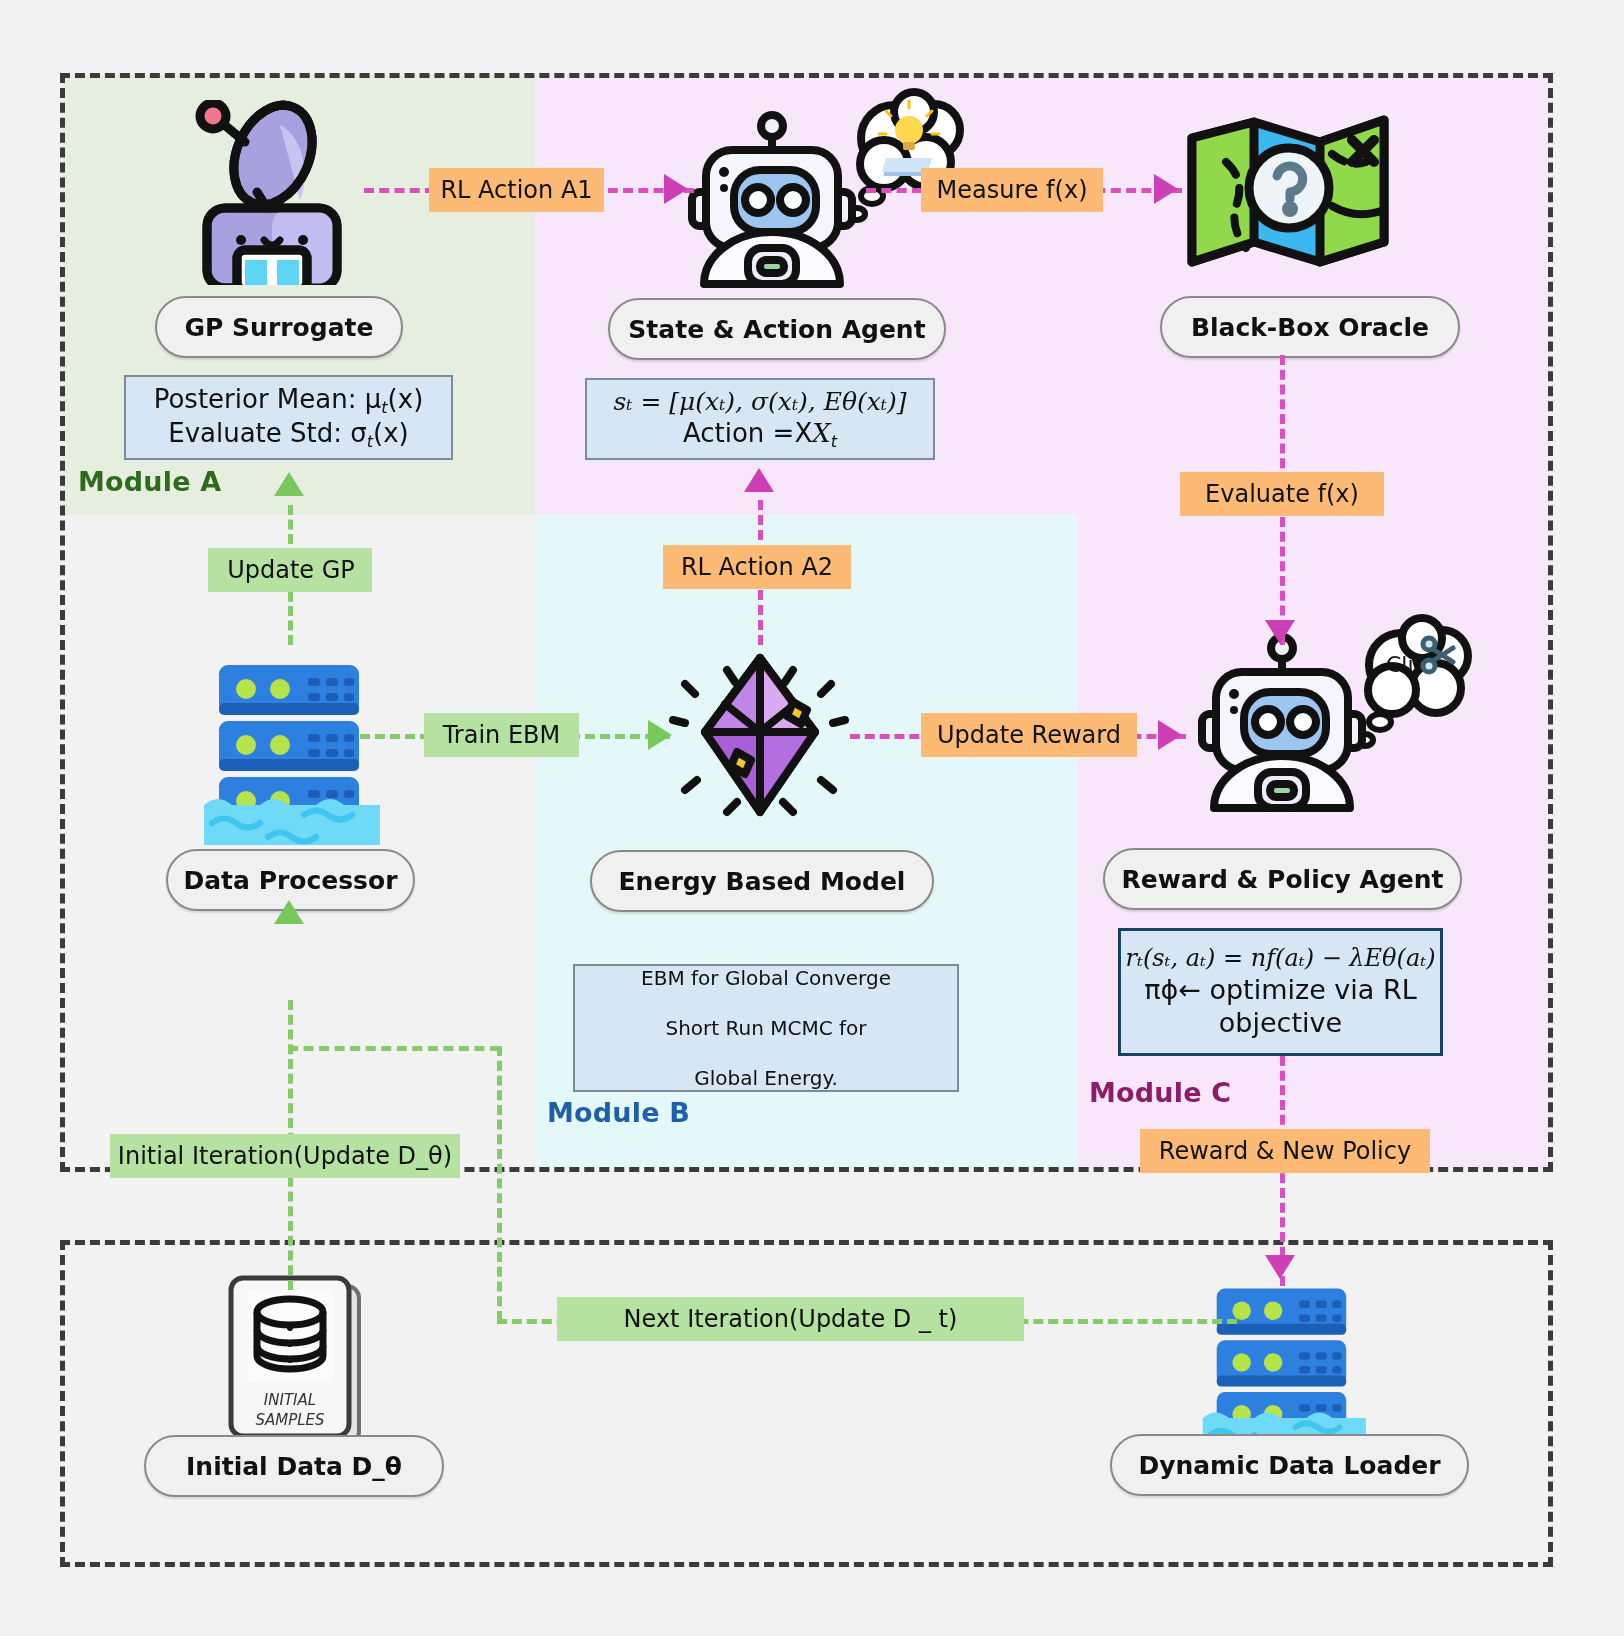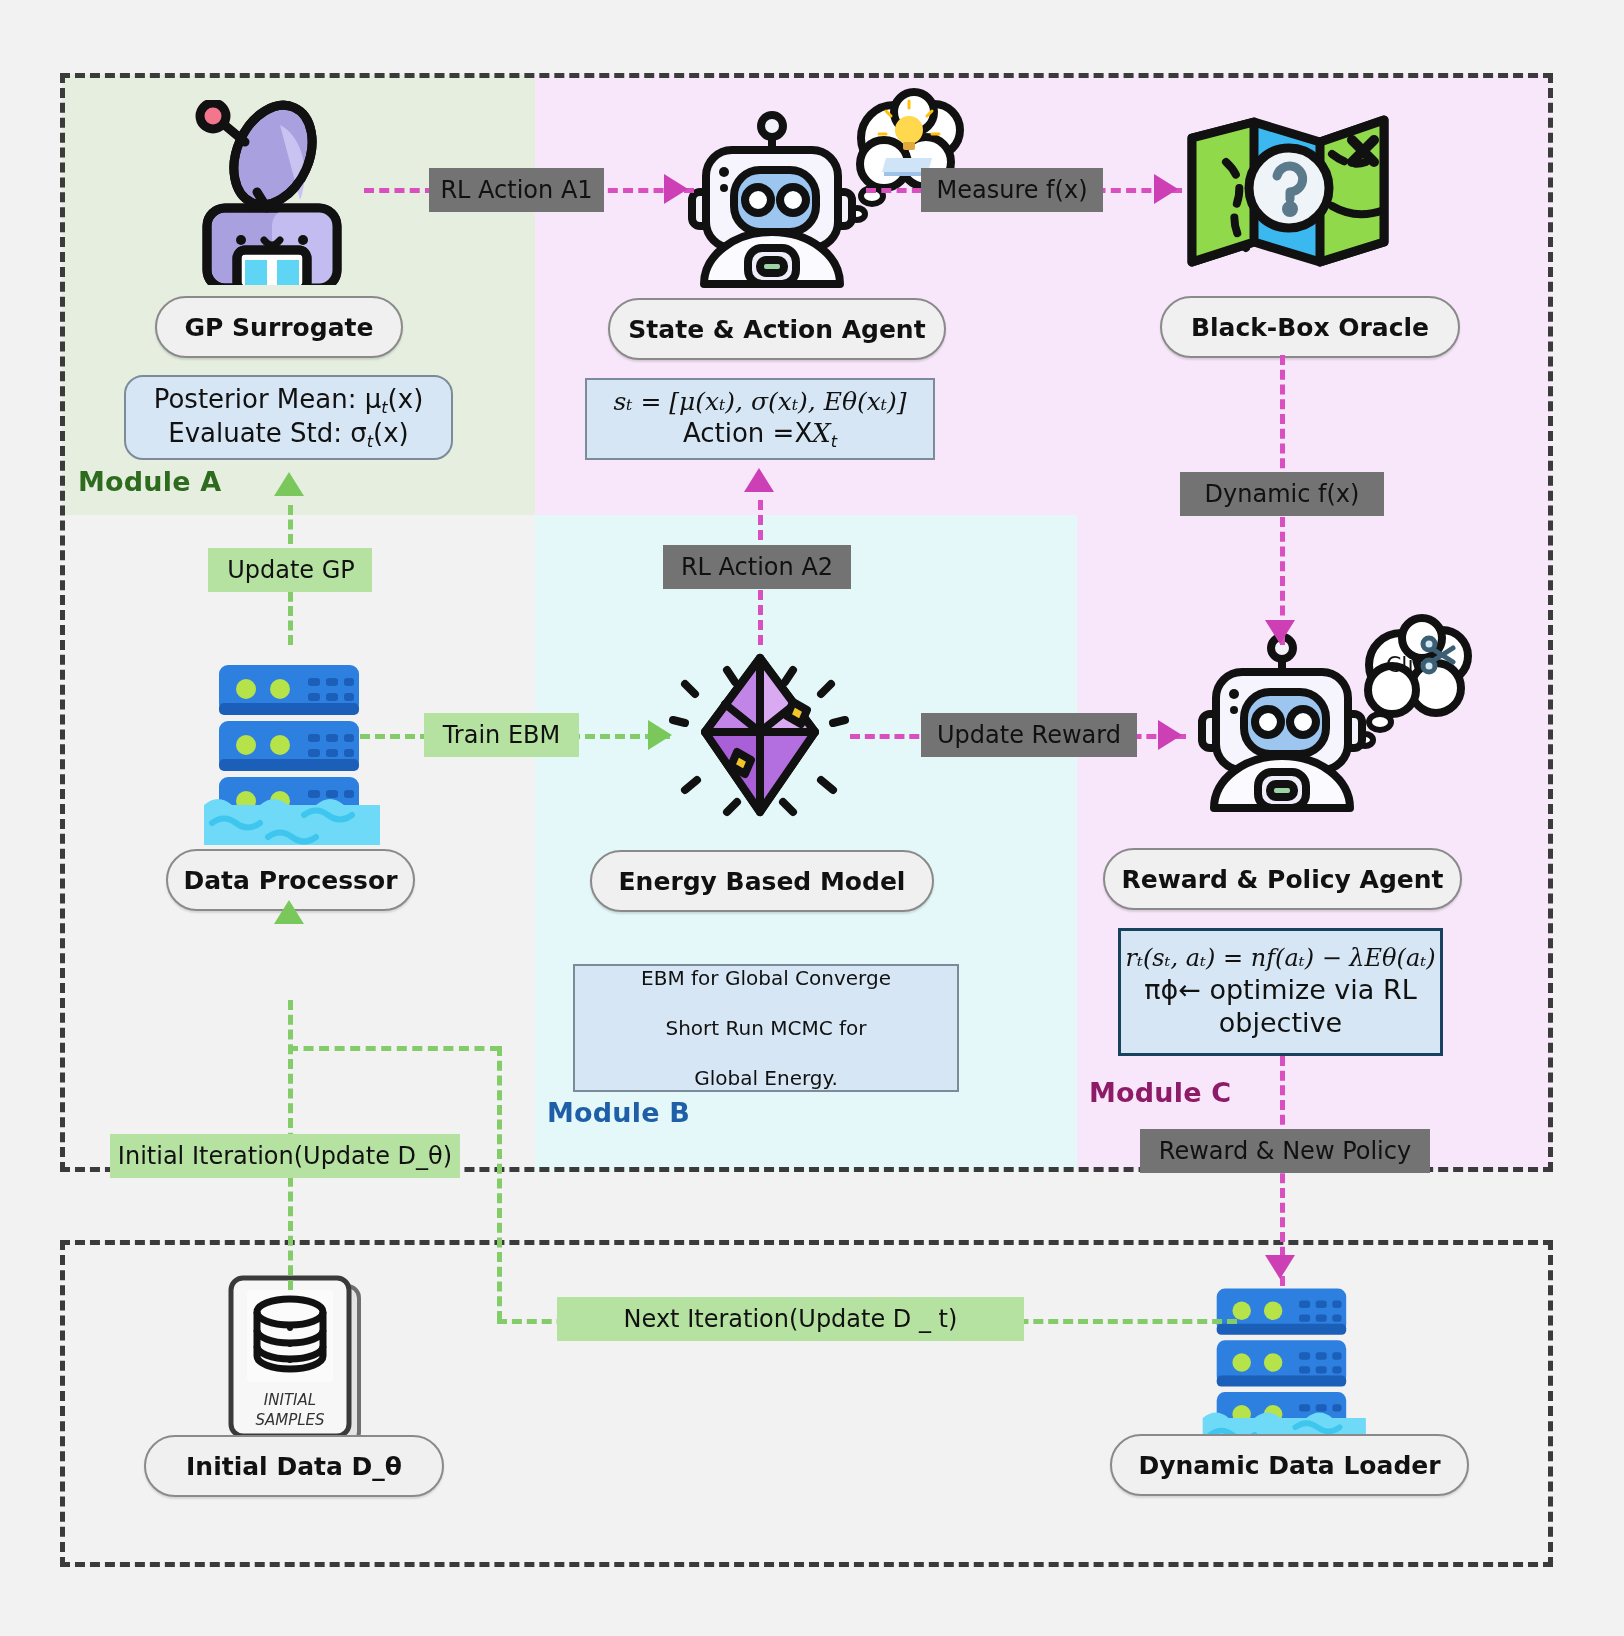--- a/index.html
+++ b/index.html
@@ -47,21 +47,21 @@
   .fbox .ln{line-height:1.22;}
   .serif-math{font-family:"DejaVu Serif","Liberation Serif",serif;font-style:italic;}
   sub{font-size:.62em;vertical-align:-.28em;font-style:italic;}
 
   
   .elabel{
     position:absolute;display:flex;align-items:center;justify-content:center;
     font-size:24px;color:#111;height:44px;white-space:nowrap;padding:0 14px;
     box-sizing:border-box;
   }
-  .elabel.pink{background:#737373;}
+  .elabel.pink{background:#fdba74;}
   .elabel.green{background:#b6e2a1;}
 
   
   .ln-h{position:absolute;height:0;border-top-width:5px;border-top-style:dashed;}
   .ln-v{position:absolute;width:0;border-left-width:5px;border-left-style:dashed;}
   .pinkline{border-color:#d94fc0;}
   .greenline{border-color:#84cc6a;}
   .arrow{position:absolute;width:0;height:0;}
   .ar-right{border-top:15px solid transparent;border-bottom:15px solid transparent;border-left:24px solid #cc3fb5;}
   .ar-right.g{border-left-color:#7ac85c;}
@@ -109,21 +109,21 @@
         <circle cx="28" cy="16" r="13" fill="#f4768d"></circle>
         <circle cx="56" cy="140" r="5" fill="#111" stroke="none"></circle>
         <circle cx="118" cy="140" r="5" fill="#111" stroke="none"></circle>
         <path d="M79 140 q8 10 16 0" stroke-width="7"></path>
       </g>
     </svg>
   </div>
 
   <div class="pill" style="left:155px;top:296px;width:244px;">GP Surrogate</div>
 
-  <div class="fbox" style="left:124px;top:375px;width:329px;height:85px;font-size:26px;border-radius:19px;">
+  <div class="fbox" style="left:124px;top:375px;width:329px;height:85px;font-size:26px;">
     <div class="ln"><span>Posterior Mean: μ</span><sub>t</sub><span>(x)</span></div>
     <div class="ln"><span>Evaluate      Std: σ</span><sub>t</sub><span>(x)</span></div>
   </div>
 
   <div class="icon" style="left:676px;top:88px;width:290px;height:200px;">
     <svg width="290" height="200" viewBox="0 0 290 200">
       <g stroke="#111" stroke-width="8" stroke-linejoin="round" stroke-linecap="round">
 
         <g fill="#fff">
           <circle cx="218" cy="50" r="33"></circle>
@@ -418,21 +418,21 @@
   <div class="ln-h pinkline" style="left:364px;top:188px;width:330px;"></div>
   <div class="arrow ar-right" style="left:664px;top:174px;"></div>
   <div class="elabel pink" style="left:429px;top:168px;width:175px;">RL Action A1</div>
 
   <div class="ln-h pinkline" style="left:866px;top:188px;width:316px;"></div>
   <div class="arrow ar-right" style="left:1154px;top:174px;"></div>
   <div class="elabel pink" style="left:921px;top:168px;width:182px;">Measure f(x)</div>
 
   <div class="ln-v pinkline" style="left:1280px;top:355px;height:290px;"></div>
   <div class="arrow ar-down" style="left:1265px;top:620px;"></div>
-  <div class="elabel pink" style="left:1180px;top:472px;width:204px;">Dynamic f(x)</div>
+  <div class="elabel pink" style="left:1180px;top:472px;width:204px;">Evaluate f(x)</div>
 
   <div class="ln-v greenline" style="left:288px;top:505px;height:140px;"></div>
   <div class="arrow ar-up g" style="left:274px;top:472px;"></div>
   <div class="elabel green" style="left:208px;top:548px;width:164px;padding-left:16px;">Update GP</div>
 
   <div class="ln-v pinkline" style="left:758px;top:500px;height:145px;"></div>
   <div class="arrow ar-up" style="left:744px;top:468px;"></div>
   <div class="elabel pink" style="left:663px;top:545px;width:188px;">RL Action A2</div>
 
   <div class="ln-h greenline" style="left:360px;top:734px;width:310px;"></div>

